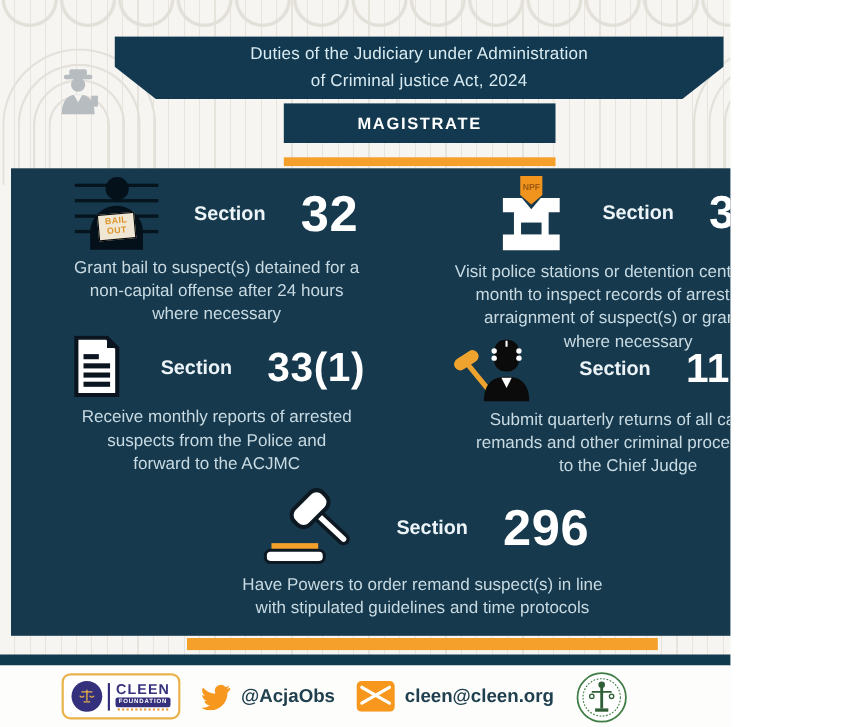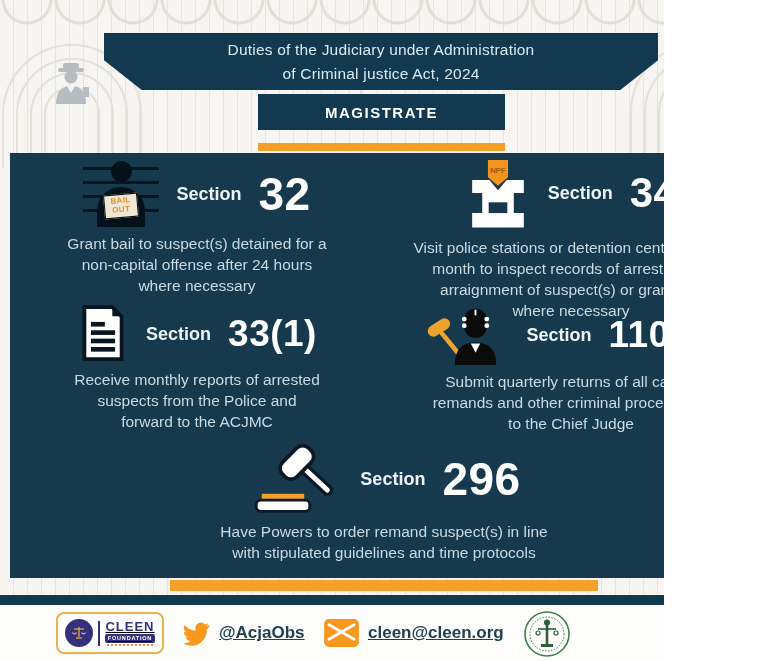--- a/index.html
+++ b/index.html
@@ -24,41 +24,41 @@
     color:#d9ebf1; font-size:15.5px; line-height:1.5; letter-spacing:.2px; }
 
   .role-box { position:absolute; left:258px; top:94px; width:247px; height:36px; background:#123950;
     display:flex; align-items:center; justify-content:center;
     color:#ffffff; font-size:15px; font-weight:800; letter-spacing:1.5px; }
   .role-underline { position:absolute; left:258px; top:143px; width:247px; height:8px; background:#f5a02b; }
 
   
   .panel { position:absolute; left:10px; top:153px; width:748px; height:425px; background:#16394d; }
   .cell { position:absolute; text-align:center; }
-  .sec-head { display:flex; align-items:center; justify-content:center; gap:17px; }
+  .sec-head { display:flex; align-items:center; justify-content:center; gap:32px; }
   .sec-label { color:#ecf4f8; font-size:18px; font-weight:700; }
   .sec-num { color:#ffffff; font-weight:700; letter-spacing:.5px; }
   .num-xl { font-size:46px; } .num-lg { font-size:42px; } .num-md { font-size:37px; }
   .desc { color:#c8dae2; font-size:15.5px; line-height:1.36; white-space:pre-line; margin-top:6px; }
 
   
   .mug { position:relative; width:76px; height:66px; }
   .mug .bar { position:absolute; left:0; width:76px; height:3px; background:#06141d; }
   .mug .head { position:absolute; left:28px; top:0; width:21px; height:21px; border-radius:50%; background:#04101a; }
   .mug .body { position:absolute; left:14px; top:26px; width:48px; height:40px; border-radius:24px 24px 0 0; background:#04101a; }
   .mug .sign { position:absolute; left:21px; top:33px; width:34px; height:24px; background:#efe7d4; border:1px solid #0a0a0a;
     transform:rotate(-5deg); display:flex; flex-direction:column; align-items:center; justify-content:center;
     font-size:8px; font-weight:800; color:#dd9328; line-height:1.1; letter-spacing:.4px; }
 
   .orange-bar { position:absolute; left:170px; top:580px; width:428px; height:11px; background:#f5a02b; }
   .footer-bar { position:absolute; left:0; top:595px; width:768px; height:10px; background:#123a4e; }
 
   
   .footer { position:absolute; left:0; top:605px; width:768px; height:56px; background:#fdfdfc; }
-  .footer-item { position:absolute;text-decoration:underline; }
+  .footer-item { position:absolute; }
   .contact-text { font-size:17px; font-weight:600; color:#20404f; }
 
   .cleen { left:56px; top:7px; width:108px; height:42px; background:#fff; border:2px solid #e9b24a; border-radius:8px;
     display:flex; align-items:center; justify-content:center; gap:5px; padding:0 5px; }
   .cleen-circle { width:28px; height:28px; border-radius:50%; background:#35307c; display:flex; align-items:center; justify-content:center; flex:0 0 auto; }
   .cleen-div { width:2px; height:25px; background:#35307c; flex:0 0 auto; }
   .cleen-txt { display:flex; flex-direction:column; align-items:center; gap:1px; }
   .cleen-name { font-size:13px; font-weight:800; color:#35307c; letter-spacing:1px; line-height:1; }
   .cleen-sub { font-size:5.5px; font-weight:700; color:#ffffff; background:#35307c; padding:1px 3px; border-radius:2px; letter-spacing:.8px; line-height:1.2; }
   .cleen-tag { width:46px; border-bottom:2px dotted #e9962c; }

